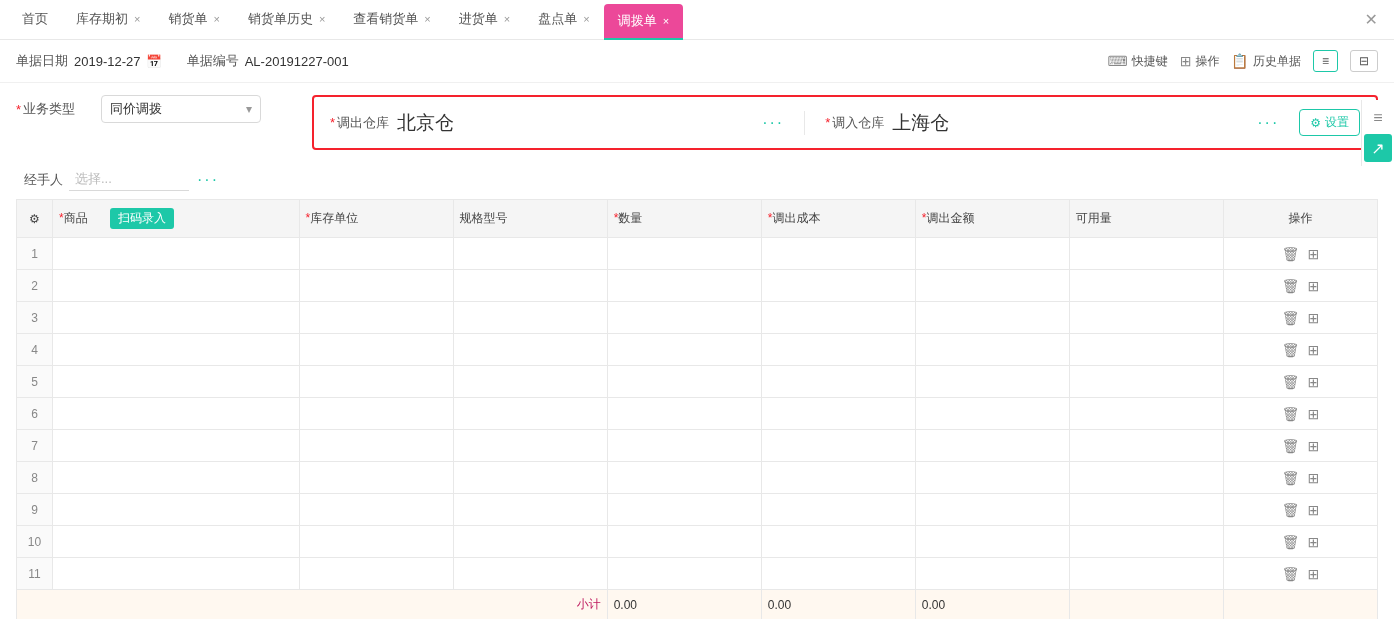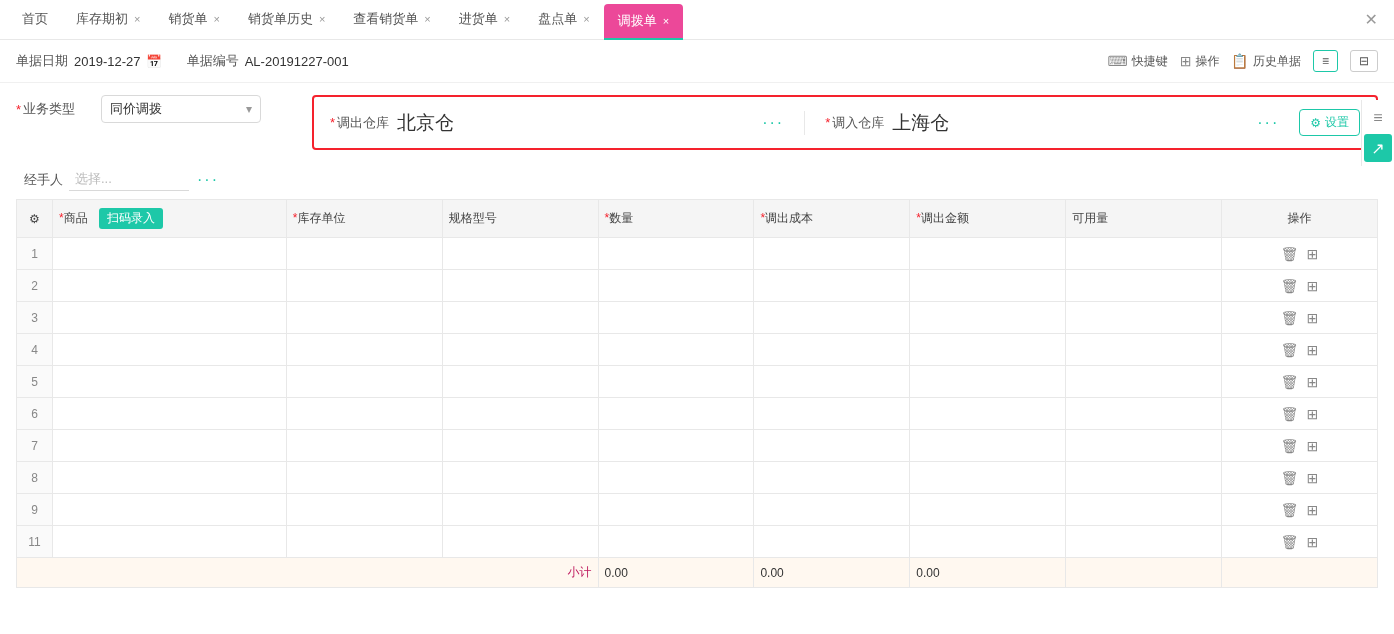--- a/index.html
+++ b/index.html
@@ -232,21 +232,21 @@
     }
 
     .scan-btn {
       background: #1dc8a8;
       color: #fff;
       border: none;
       border-radius: 3px;
       padding: 2px 8px;
       cursor: pointer;
       font-size: 12px;
-      margin-left: 8px;
+      margin-left: 19px;
     }
     .action-icons {
       display: flex;
       align-items: center;
       justify-content: center;
       gap: 8px;
     }
     .action-icon {
       cursor: pointer;
       color: #888;
@@ -579,20 +579,36 @@
       <td></td>
       <td></td>
       <td>
         <div class="action-icons">
           <span class="action-icon">🗑</span>
           <span class="action-icon">⊞</span>
         </div>
       </td>
     </tr>
           <tr>
+      <td class="row-num">10</td>
+      <td colspan="1"></td>
+      <td></td>
+      <td></td>
+      <td></td>
+      <td></td>
+      <td></td>
+      <td></td>
+      <td>
+        <div class="action-icons">
+          <span class="action-icon">🗑</span>
+          <span class="action-icon">⊞</span>
+        </div>
+      </td>
+    </tr>
+          <tr>
       <td class="row-num">11</td>
       <td colspan="1"></td>
       <td></td>
       <td></td>
       <td></td>
       <td></td>
       <td></td>
       <td></td>
       <td>
         <div class="action-icons">

